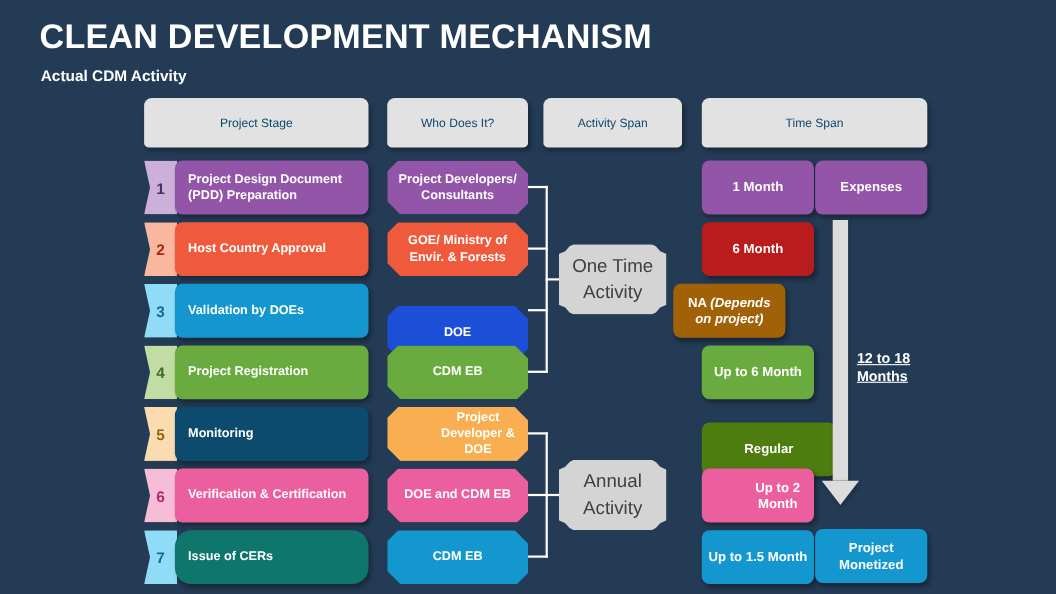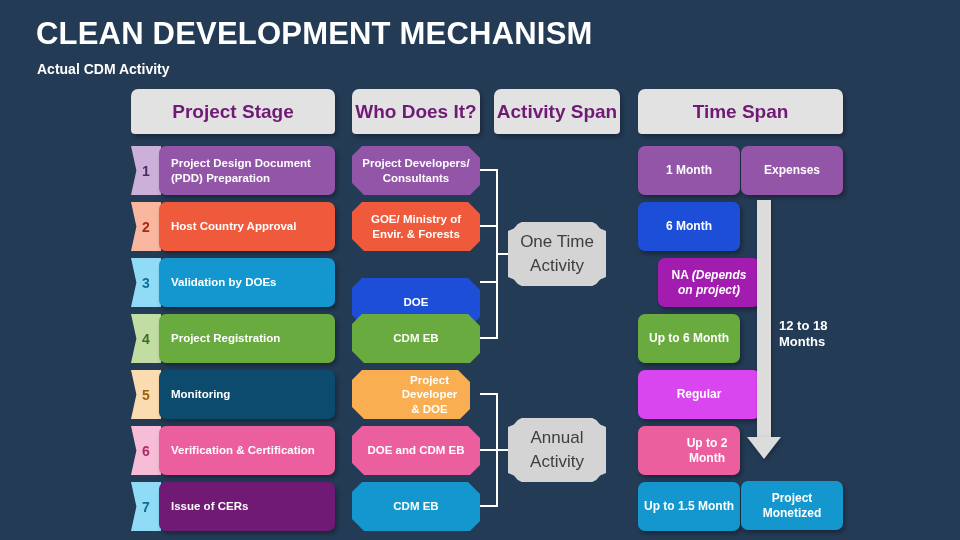--- a/index.html
+++ b/index.html
@@ -19,22 +19,22 @@
   }
   #subtitle {
     position: absolute; left: 37px; top: 61px;
     font-size: 14px; font-weight: bold; color: #ffffff;
   }
 
   
   .colhead {
     position: absolute;
     background: #e2e2e2;
-    color: #701a75;
-    font-size: 19px; font-weight: bold;
+    color: #0c4a6e;
+    font-size: 11px; font-weight: normal;
     display: flex; align-items: center; justify-content: center;
     border-radius: 7px 7px 4px 4px;
     box-shadow: 2px 3px 4px rgba(0,0,0,.30);
     text-align: center;
   }
 
   
   .stage-row { position: absolute; height: 49px; }
   .badge {
     position: absolute; left: 0; top: 0; width: 30px; height: 49px;
@@ -110,21 +110,21 @@
     position: absolute;
     width: 0; height: 0;
     border-left: 17px solid transparent;
     border-right: 17px solid transparent;
     border-top: 22px solid #dcdcdc;
     filter: drop-shadow(1px 2px 2px rgba(0,0,0,.3));
   }
   #arrow-caption {
     position: absolute;
     color: #ffffff; font-size: 13px; font-weight: bold;
-    line-height: 1.25; text-align: left;
+    line-height: 1.25; text-align: left; text-decoration: underline;
   }
 </style>
 </head>
 <body>
 
 <div id="slide">
 
   <div id="title">CLEAN DEVELOPMENT MECHANISM</div>
   <div id="subtitle">Actual CDM Activity</div>
 
@@ -153,30 +153,30 @@
       <div class="stage-row" style="left: 131px; width: 204px; top: 370px;">
         <div class="badge" style="background: rgb(251, 220, 176); color: rgb(154, 99, 17);">5</div>
         <div class="stage-label" style="background: #0c4a6e;">Monitoring</div>
       </div>
       <div class="stage-row" style="left: 131px; width: 204px; top: 426px;">
         <div class="badge" style="background: rgb(247, 188, 214); color: rgb(171, 45, 104);">6</div>
         <div class="stage-label" style="background: rgb(236, 95, 158);">Verification &amp; Certification</div>
       </div>
       <div class="stage-row" style="left: 131px; width: 204px; top: 482px;">
         <div class="badge" style="background: rgb(144, 220, 246); color: rgb(13, 109, 151);">7</div>
-        <div class="stage-label" style="background: #701a75;">Issue of CERs</div>
+        <div class="stage-label" style="background: #0f766e; border-radius: 15px;">Issue of CERs</div>
       </div>
     </div>
 
   <div id="who-col">
       <div class="who-box" style="left: 352px; width: 128px; top: 146px; background: rgb(147, 85, 168);">Project Developers/ Consultants</div>
       <div class="who-box" style="left: 352px; width: 128px; top: 202px; background: rgb(240, 90, 60);">GOE/ Ministry of Envir. &amp; Forests</div>
       <div class="who-box" style="left: 352px; width: 128px; top: 258px; background: #1d4ed8; margin-top: 20px;">DOE</div>
       <div class="who-box" style="left: 352px; width: 128px; top: 314px; background: rgb(106, 171, 63);">CDM EB</div>
-      <div class="who-box" style="left: 352px; width: 118px; top: 370px; background: rgb(248, 174, 81); padding-left: 45px;">Project Developer &amp; DOE</div>
+      <div class="who-box" style="left: 352px; width: 128px; top: 370px; background: rgb(248, 174, 81); padding-left: 45px;">Project Developer &amp; DOE</div>
       <div class="who-box" style="left: 352px; width: 128px; top: 426px; background: rgb(236, 95, 158);">DOE and CDM EB</div>
       <div class="who-box" style="left: 352px; width: 128px; top: 482px; background: rgb(19, 151, 206);">CDM EB</div>
     </div>
 
   <div class="conn" style="left:480px; top:169px; width:18px; height:2px;"></div>
   <div class="conn" style="left:480px; top:225px; width:18px; height:2px;"></div>
   <div class="conn" style="left:480px; top:281px; width:18px; height:2px;"></div>
   <div class="conn" style="left:480px; top:337px; width:18px; height:2px;"></div>
   <div class="conn" style="left:496px; top:169px; width:2px; height:170px;"></div>
   <div class="conn" style="left:496px; top:253px; width:18px; height:2px;"></div>
@@ -185,26 +185,26 @@
   <div class="conn" style="left:480px; top:449px; width:18px; height:2px;"></div>
   <div class="conn" style="left:480px; top:505px; width:18px; height:2px;"></div>
   <div class="conn" style="left:496px; top:393px; width:2px; height:114px;"></div>
   <div class="conn" style="left:496px; top:449px; width:18px; height:2px;"></div>
 
   <div class="plaque" style="left:508px; top:222px; width:98px; height:64px;">One Time Activity</div>
   <div class="plaque" style="left:508px; top:418px; width:98px; height:64px;">Annual Activity</div>
 
   <div id="time-col">
       <div class="time-box" style="left: 638px; width: 102px; top: 146px; background: rgb(147, 85, 168);">1 Month</div>
-      <div class="time-box" style="left: 638px; width: 102px; top: 202px; background: #1d4ed8;">6 Month</div>
-      <div class="time-box" style="left: 658px; width: 102px; top: 258px; background: #a21caf;">
+      <div class="time-box" style="left: 638px; width: 102px; top: 202px; background: #b91c1c;">6 Month</div>
+      <div class="time-box" style="left: 612px; width: 102px; top: 258px; background: #a16207;">
         <span><span class="na-main">NA </span><span class="na-sub">(Depends on project)</span></span>
       </div>
       <div class="time-box" style="left: 638px; width: 102px; top: 314px; background: rgb(106, 171, 63);">Up to 6 Month</div>
-      <div class="time-box" style="left: 638px; width: 122px; top: 370px; background: #d946ef;">Regular</div>
+      <div class="time-box" style="left: 638px; width: 122px; top: 384px; background: #4d7c0f;">Regular</div>
       <div class="time-box" style="left: 638px; width: 102px; top: 426px; background: rgb(236, 95, 158); padding-left: 42px;">Up to 2 Month</div>
       <div class="time-box" style="left: 638px; width: 102px; top: 482px; background: rgb(19, 151, 206);">Up to 1.5 Month</div>
     </div>
 
   <div class="time-box" style="left: 741px; top: 146px; width: 102px; background: rgb(147, 85, 168);">Expenses</div>
   <div class="time-box" style="left: 741px; top: 481px; width: 102px; background: rgb(19, 151, 206);">Project Monetized</div>
 
   <div id="arrow-shaft" style="left:757px; top:200px; width:14px; height:237px;"></div>
   <div id="arrow-head" style="left:747px; top:437px;"></div>
   <div id="arrow-caption" style="left:779px; top:318px; width:80px;">12 to 18 Months</div>

